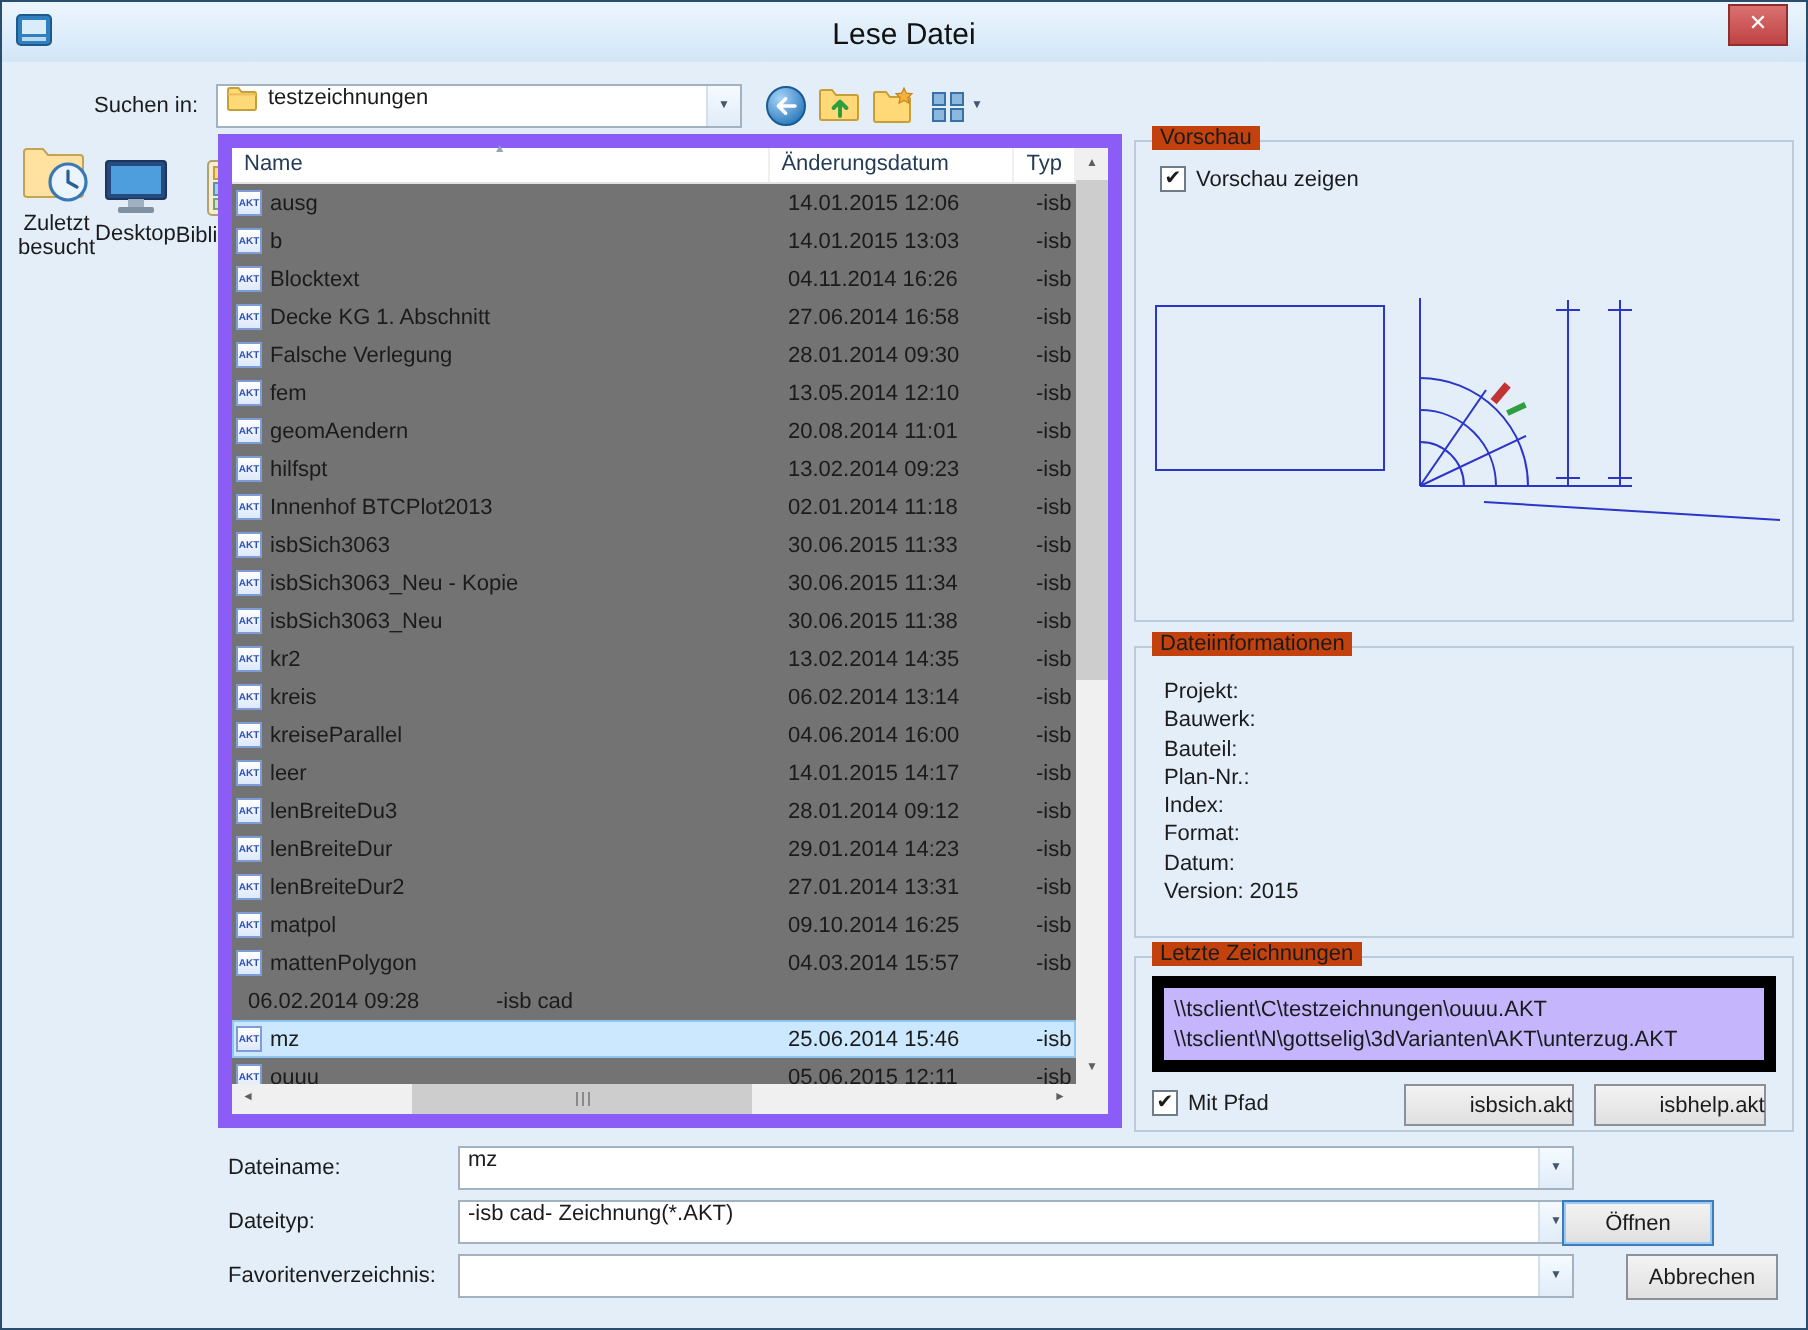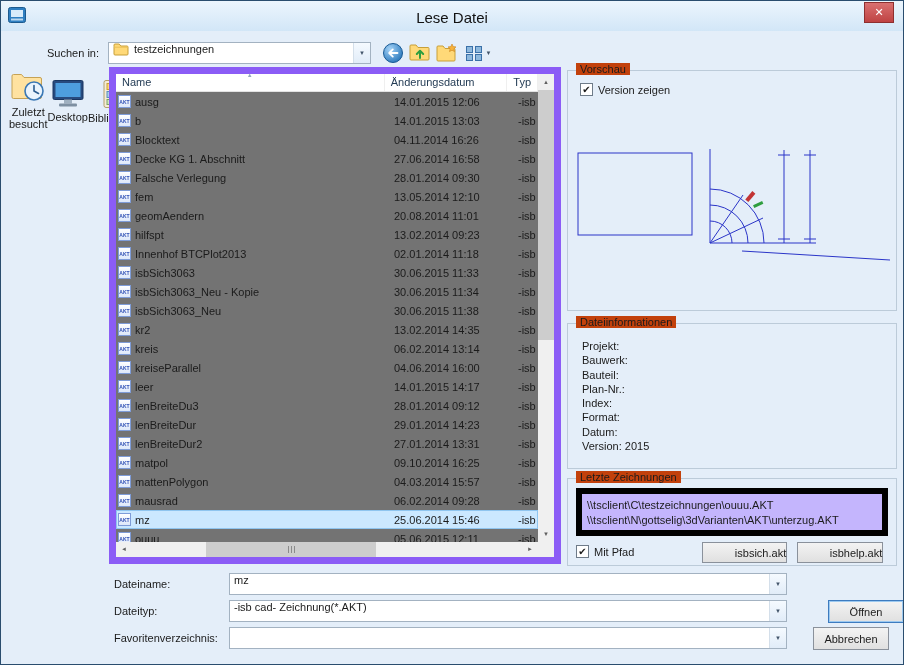--- a/index.html
+++ b/index.html
@@ -71,21 +71,21 @@
   .pathline{white-space:nowrap;overflow:hidden;cursor:pointer;}
   .cb-path{position:absolute;left:8px;top:66px;}
   .checkbox{display:inline-flex;align-items:center;gap:5px;cursor:pointer;}
   .cb{width:13px;height:13px;background:#fff;border:1px solid #6e7b89;display:flex;align-items:center;justify-content:center;font-size:10px;color:#1c1c1c;line-height:1;flex:0 0 auto;}
 
   
   .btn{display:flex;align-items:center;justify-content:center;background:linear-gradient(#f3f3f3,#e0e0e0);border:1px solid #8a919b;cursor:pointer;}
   .rbtn{position:absolute;top:63px;height:21px;padding-left:32px;}
   .r1{left:134px;width:85px;}
   .r2{left:229px;width:86px;}
-  .btn-open{position:absolute;left:827px;top:599px;width:76px;height:23px;border:1px solid #3d7bbf;box-shadow:0 0 0 1px #9cc9f0 inset;}
+  .btn-open{position:absolute;left:780px;top:599px;width:76px;height:23px;border:1px solid #3d7bbf;box-shadow:0 0 0 1px #9cc9f0 inset;}
   .btn-cancel{position:absolute;left:812px;top:626px;width:76px;height:23px;}
 
   
   .flabel{position:absolute;left:113px;}
   .l1{top:577px;}.l2{top:604px;}.l3{top:631px;}
   .bcombo{left:228px;width:558px;}
   .b1{top:572px;}.b2{top:599px;}.b3{top:626px;}
 </style>
 </head>
 <body>
@@ -369,24 +369,20 @@
         </div>
         <div class="frow">
           <span class="cell-name">
             <span class="akt">AKT</span>
             <span>mattenPolygon</span>
           </span>
           <span class="c-date">04.03.2014 15:57</span>
           <span class="c-type">-isb cad</span>
         </div>
         <div class="frow">
-          <span class="cell-name">
-            <span class="akt">AKT</span>
-            <span>mausrad</span>
-          </span>
           <span class="c-date">06.02.2014 09:28</span>
           <span class="c-type">-isb cad</span>
         </div>
         <div class="frow sel">
           <span class="cell-name">
             <span class="akt">AKT</span>
             <span>mz</span>
           </span>
           <span class="c-date">25.06.2014 15:46</span>
           <span class="c-type">-isb cad</span>
@@ -424,21 +420,21 @@
     </div>
     <div class="scroll-corner"></div>
   </div>
 
   <div class="group g-preview">
     <span class="glabel">Vorschau</span>
     <div class="checkbox cb-preview">
       <span class="cb">
           <span>✔</span>
         </span>
-      <span>Version zeigen</span>
+      <span>Vorschau zeigen</span>
     </div>
     <svg class="preview-drawing" width="318" height="120" viewBox="0 0 318 120">
       <g fill="none" stroke="#2b35c8" stroke-width="1">
         <rect x="4" y="6" width="114" height="82"></rect>
         <line x1="136" y1="2" x2="136" y2="96"></line>
         <line x1="136" y1="96" x2="242" y2="96"></line>
         <path d="M136 74 A22 22 0 0 1 158 96"></path>
         <path d="M136 58 A38 38 0 0 1 174 96"></path>
         <path d="M136 42 A54 54 0 0 1 190 96"></path>
         <line x1="136" y1="96" x2="169" y2="48"></line>

